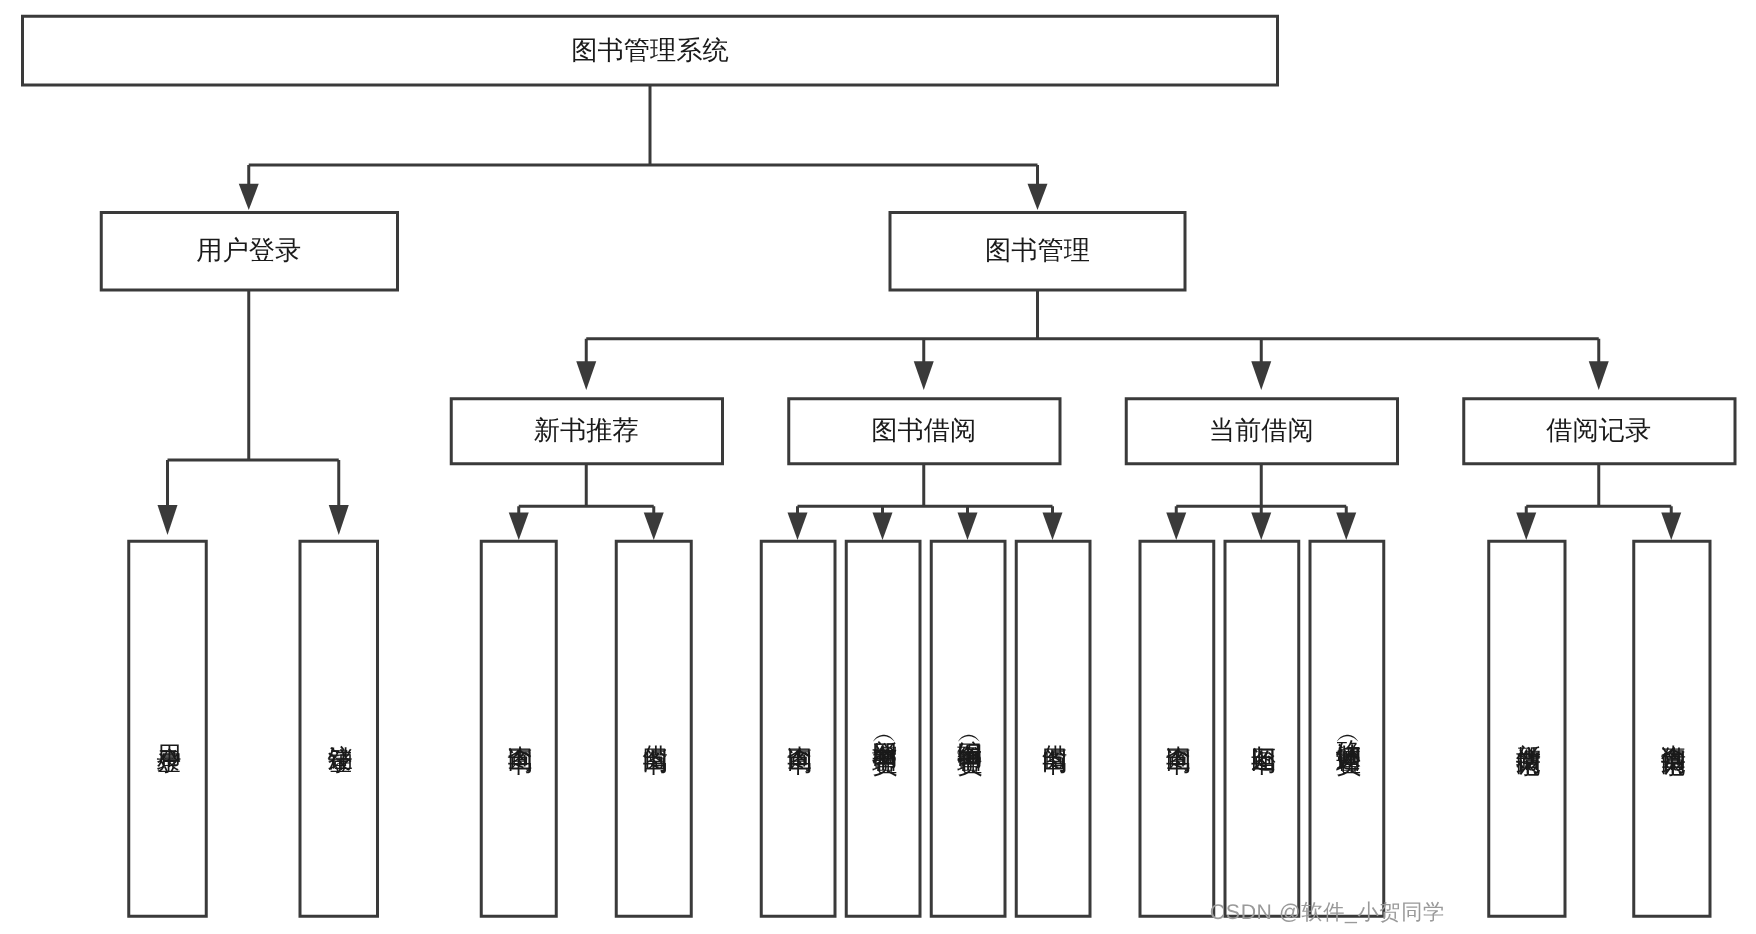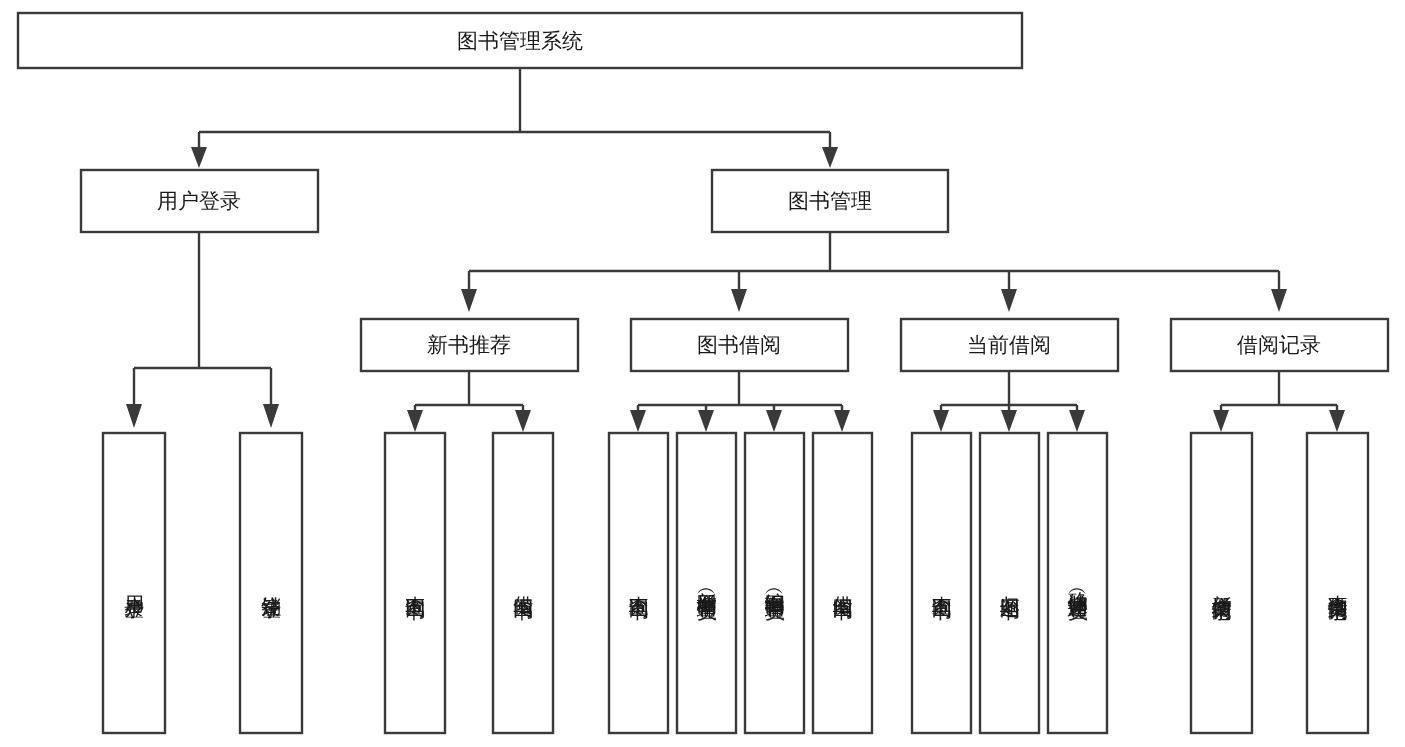--- a/index.html
+++ b/index.html
@@ -251,14 +251,15 @@
     <span class="leaf-label">确认归还（管理员）</span>
   </div>
 
   <div class="leaf-label-wrap" style="left:1191px; top:433px; width:61px; height:300px;">
     <span class="leaf-label">新增借阅记录</span>
   </div>
   <div class="leaf-label-wrap" style="left:1307px; top:433px; width:61px; height:300px;">
     <span class="leaf-label">查询借阅记录</span>
   </div>
 
+  <div id="watermark">CSDN @软件_小贺同学</div>
 
 </div>
 
 </body></html>

